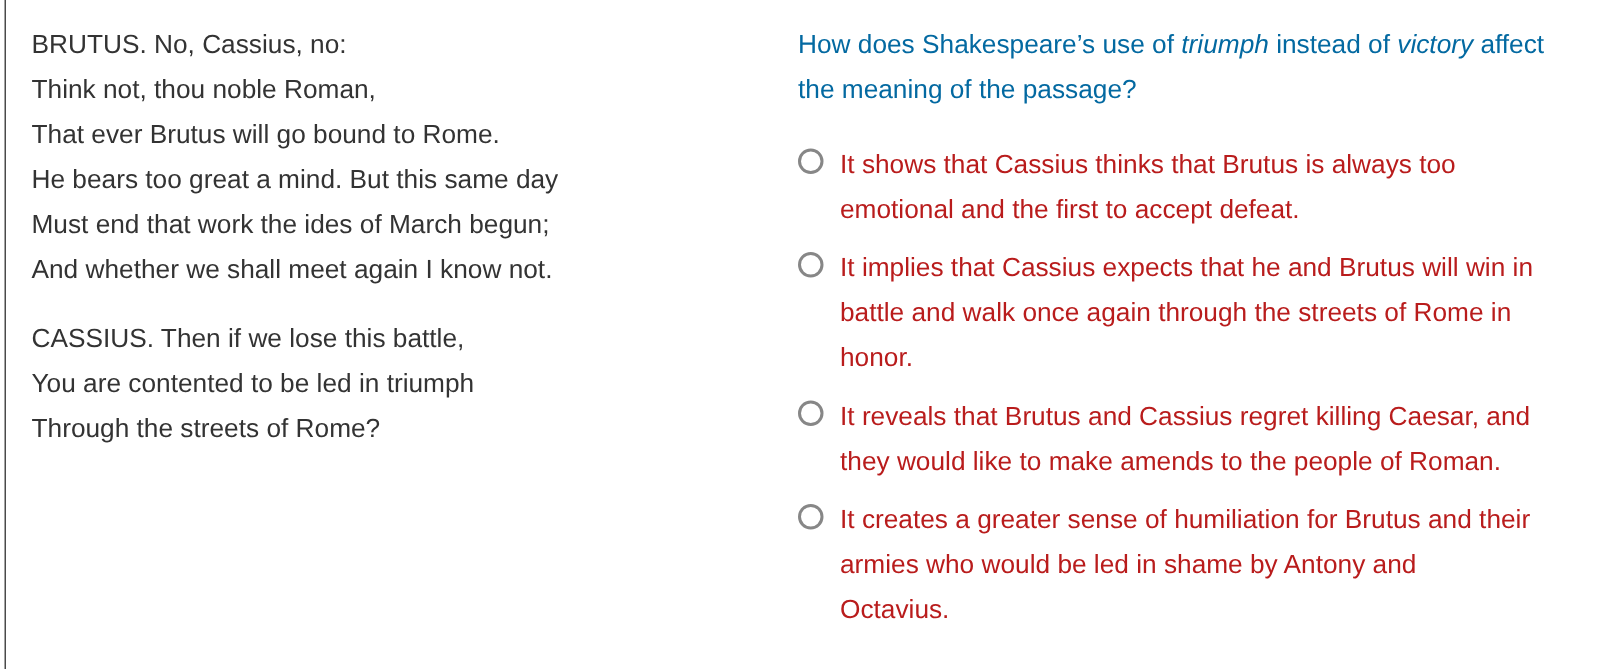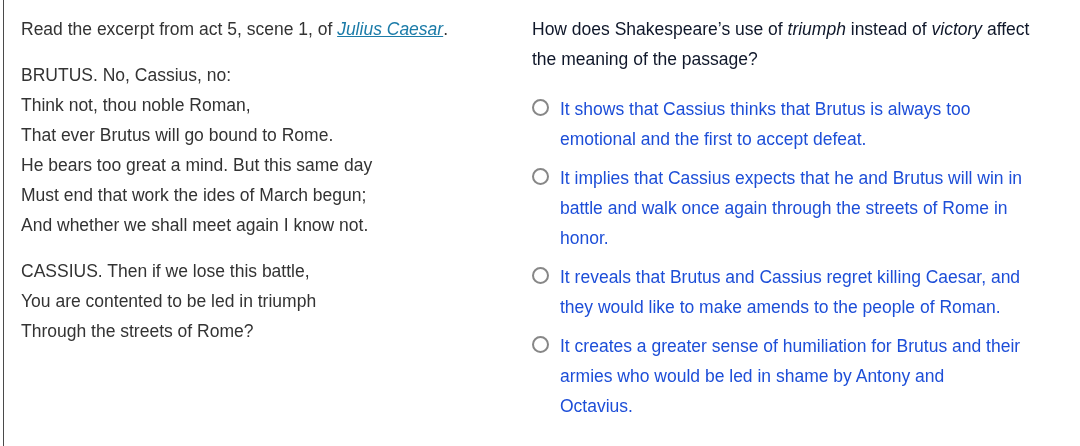--- a/index.html
+++ b/index.html
@@ -81,21 +81,21 @@
   .question-col {
     flex: 1 1 auto;
     box-sizing: border-box;
     padding: 14px 14px 0 20px;
   }
 
   .question-stem {
     margin: 0 0 20px 0;
     font-size: 17.5px;
     line-height: 30px;
-    color: #0f172a;
+    color: #0369a1;
     max-width: 520px;
   }
 
   .question-stem em {
     font-style: italic;
   }
 
   .options {
     margin: 0;
     padding: 0;
@@ -117,36 +117,35 @@
     border-radius: 50%;
     background: transparent;
     margin: 5px 11px 0 0;
     box-sizing: border-box;
     cursor: pointer;
   }
 
   .option-label {
     font-size: 17.5px;
     line-height: 30px;
-    color: #1d4ed8;
+    color: #b91c1c;
     max-width: 462px;
   }
 </style>
 </head>
 <body>
 
 <div class="page">
 
   <div class="left-rule"></div>
 
   <div class="columns">
 
     <div class="passage-col">
 
-      <p class="instruction"><span>Read the excerpt from act 5, scene 1, of </span><span class="work-title">Julius Caesar</span><span>.</span></p>
 
       <p class="speech">BRUTUS. No, Cassius, no:
 Think not, thou noble Roman,
 That ever Brutus will go bound to Rome.
 He bears too great a mind. But this same day
 Must end that work the ides of March begun;
 And whether we shall meet again I know not.</p>
 
       <p class="speech">CASSIUS. Then if we lose this battle,
 You are contented to be led in triumph

